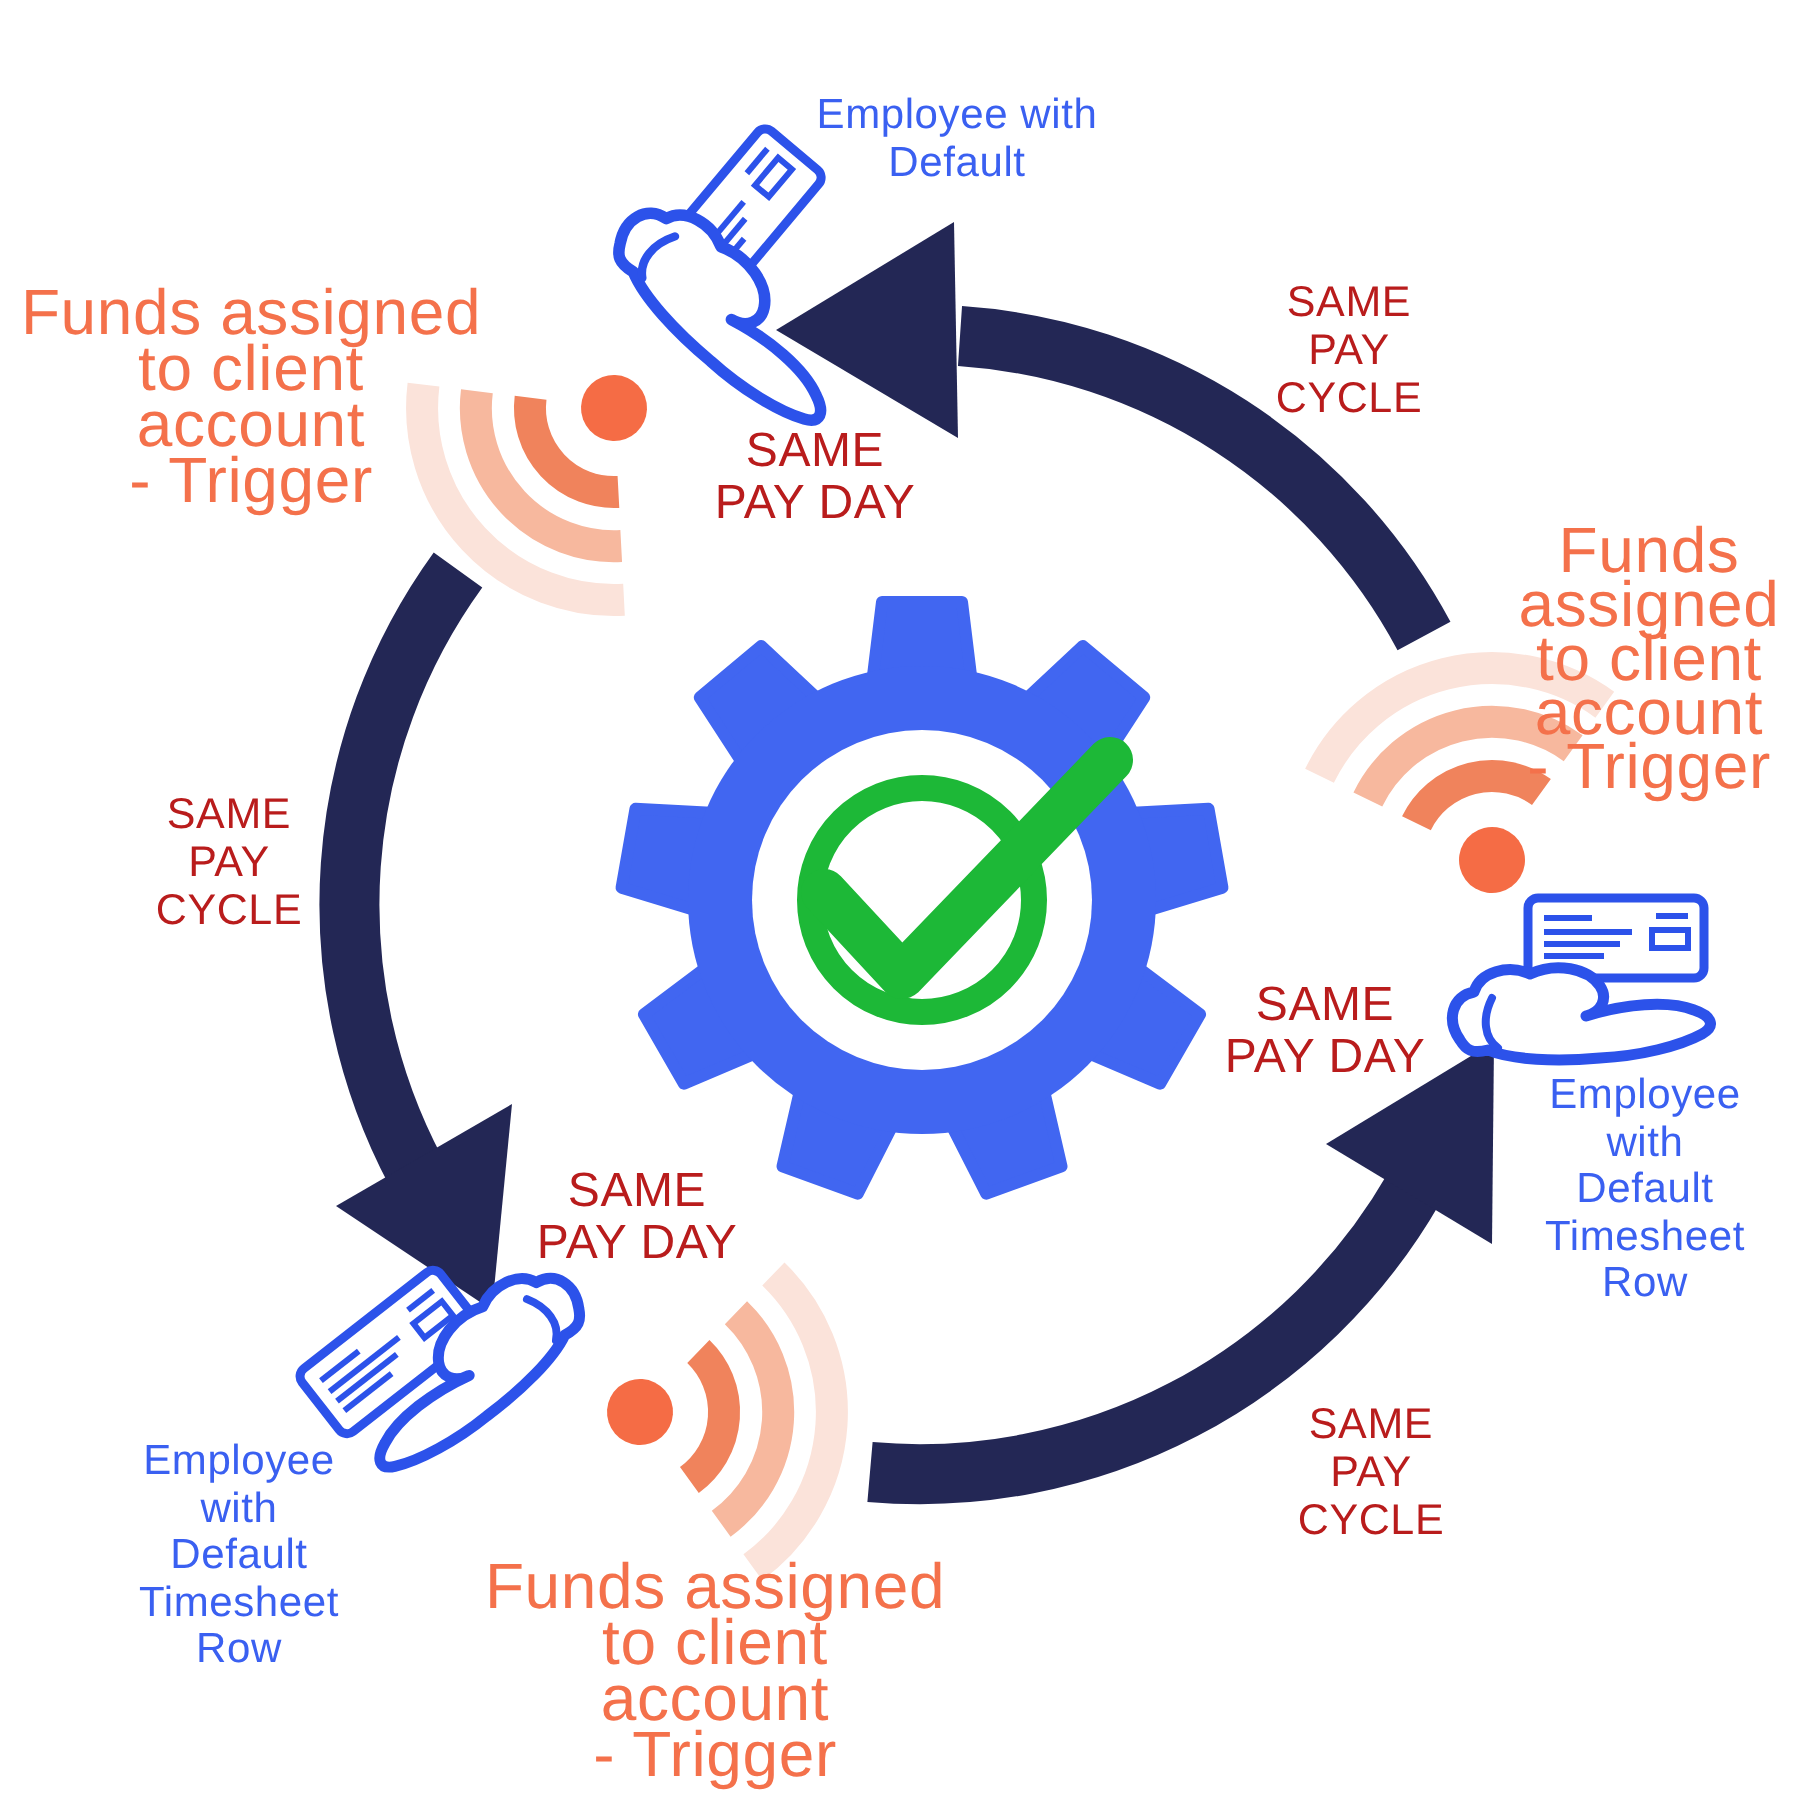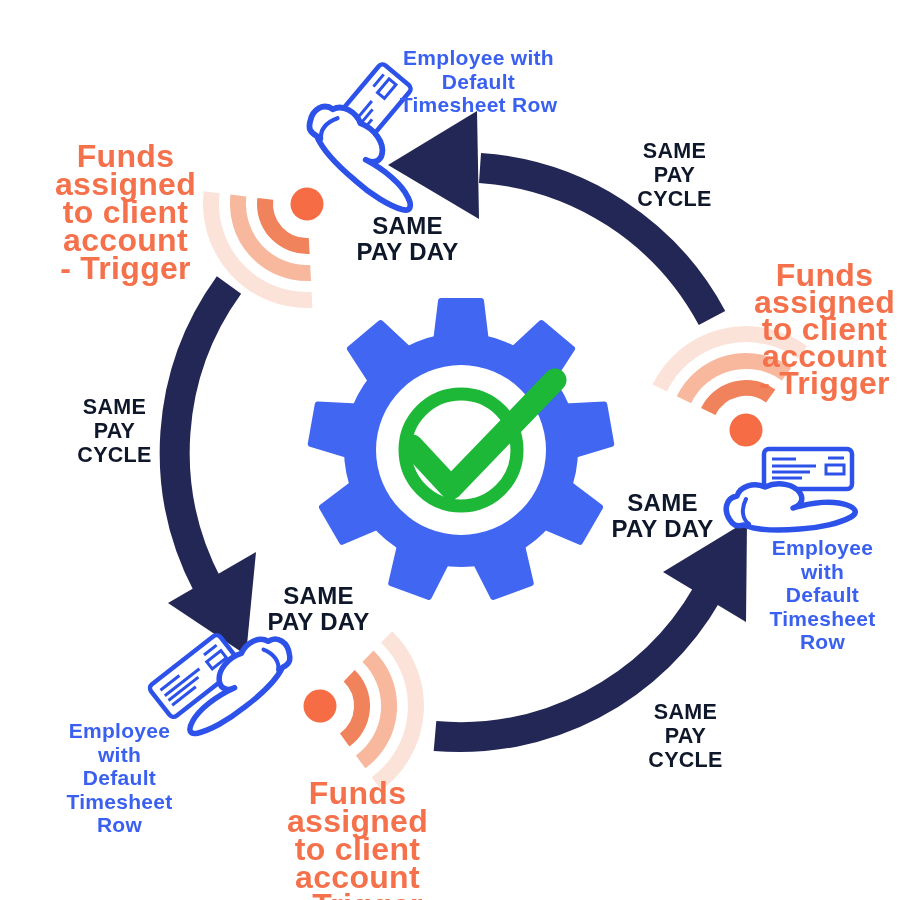--- a/index.html
+++ b/index.html
@@ -1,23 +1,23 @@
 <!DOCTYPE html>
 <html><head>
 <meta charset="utf-8">
 <style>
   html,body{margin:0;padding:0;background:#ffffff;}
   #stage{
     position:relative;width:900px;height:900px;background:#ffffff;overflow:hidden;
     font-family:"Liberation Sans","DejaVu Sans",sans-serif;
   }
   #gfx{position:absolute;left:0;top:0;width:900px;height:900px;}
-  .lbl{position:absolute;text-align:center;font-weight:bold;letter-spacing:.3px;}
+  .lbl{position:absolute;text-align:center;font-weight:normal;letter-spacing:.3px;}
   .lbl span{display:block;}
-  .navy{color:#0f172a;}
+  .navy{color:#b91c1c;}
   .blue{color:#3A60F1;}
   .orange{color:#F4714B;}
   .payday{font-size:24px;line-height:26px;}
   .paycycle{font-size:21.5px;line-height:24px;}
   .employee{font-size:21px;line-height:23.5px;}
   .trigger{font-size:32px;line-height:28px;}
 </style>
 </head>
 <body>
 
@@ -110,21 +110,20 @@
 
   <div class="lbl orange trigger" style="left:8px;top:142px;width:235px">
     <span>Funds assigned</span>
     <span>to client account</span>
     <span>- Trigger</span>
   </div>
 
   <div class="lbl blue employee" style="left:356px;top:46px;width:245px">
     <span>Employee with</span>
     <span>Default</span>
-    <span>Timesheet Row</span>
   </div>
 
   <div class="lbl navy paycycle" style="left:612px;top:139px;width:125px">
     <span>SAME</span>
     <span>PAY</span>
     <span>CYCLE</span>
   </div>
 
   <div class="lbl navy payday" style="left:325px;top:213px;width:165px">
     <span>SAME</span>

